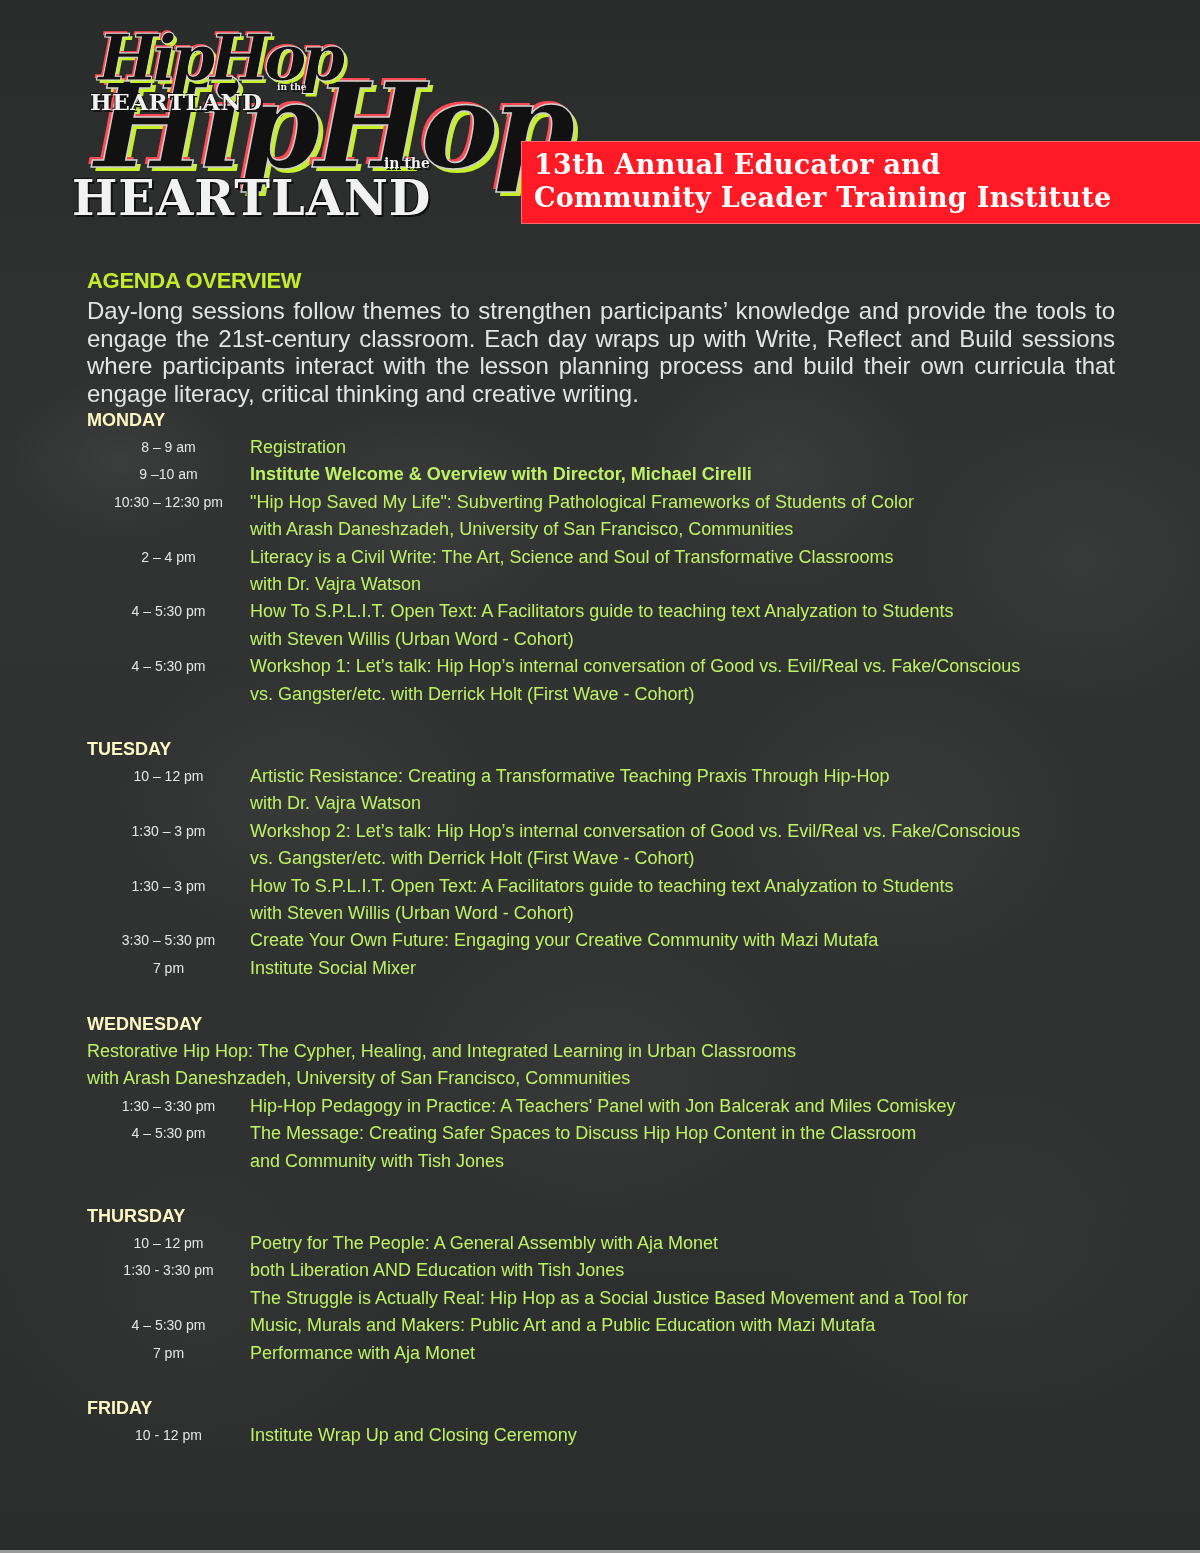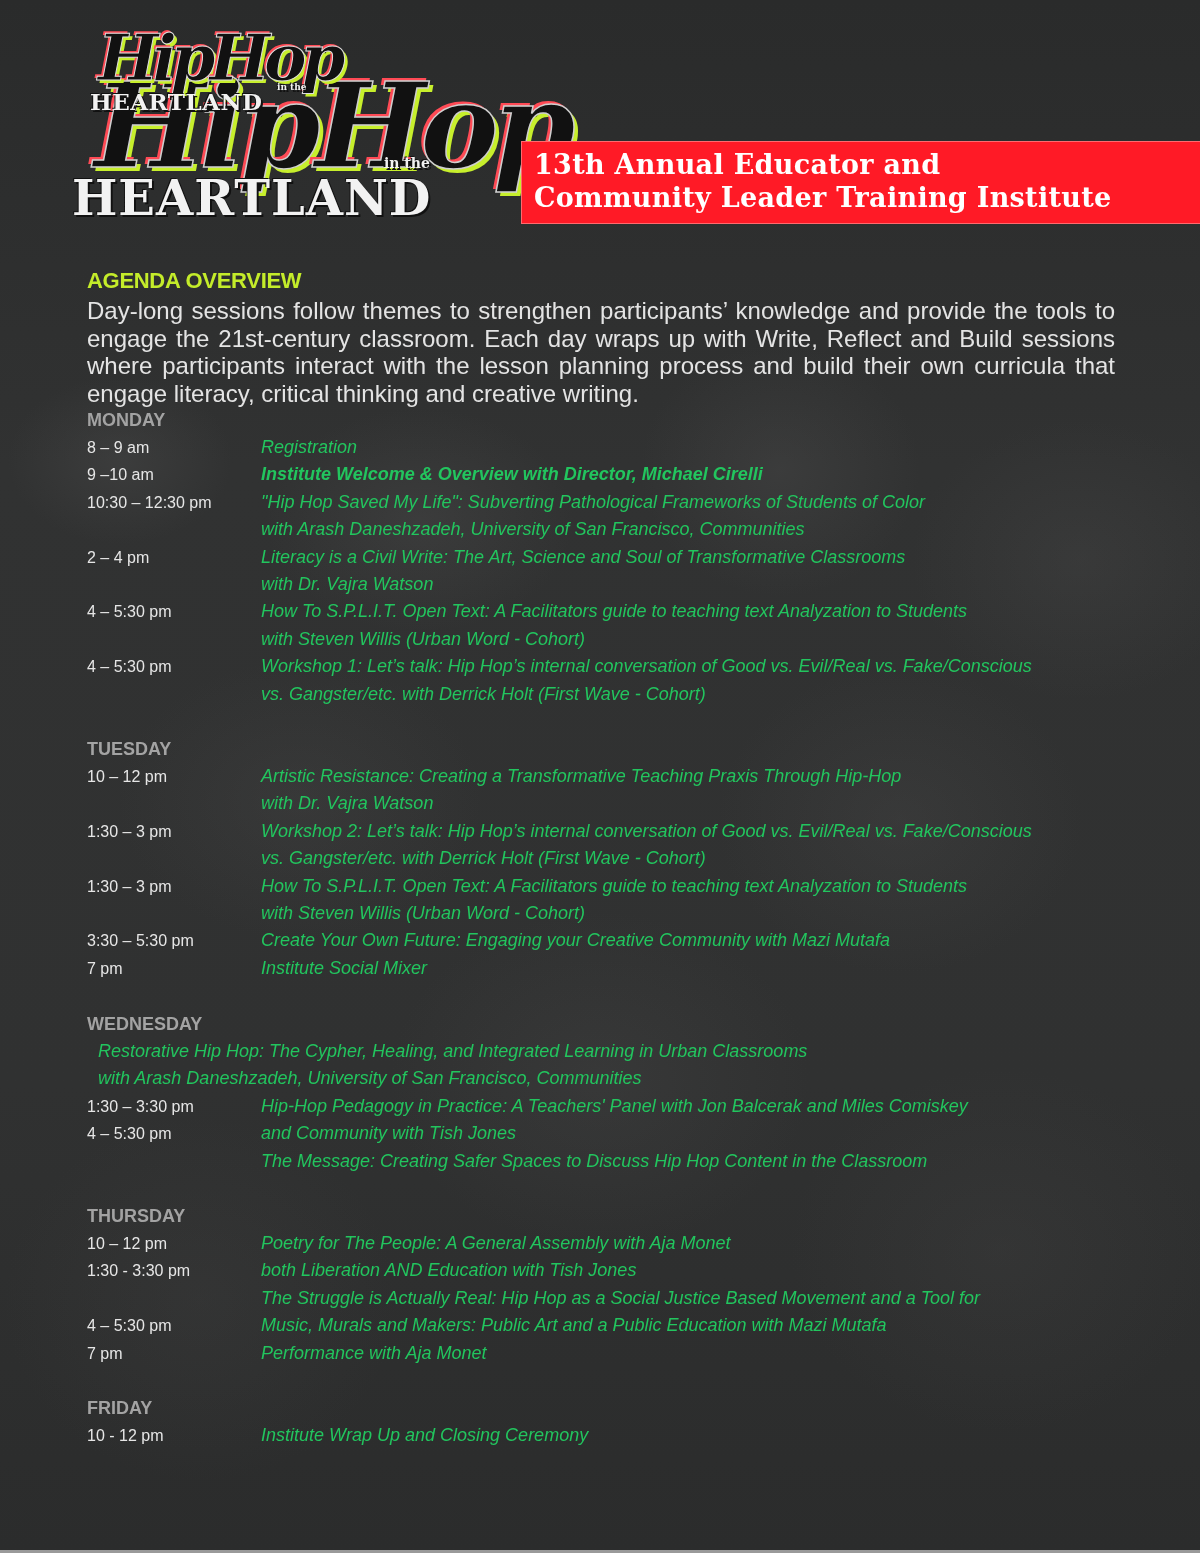--- a/index.html
+++ b/index.html
@@ -86,32 +86,32 @@
       position: absolute; left: 87px; top: 297px; width: 1028px;
       font-size: 24px; line-height: 27.5px; color: #e4e4e4;
       text-align: justify; text-align-last: left;
     }
 
     
     .day {
       position: absolute; left: 87px; width: 1050px;
     }
     .day-title {
-      color: #a3a3a3; font-size: 18px; font-weight: bold;
+      color: #fef9c3; font-size: 18px; font-weight: bold;
       height: 28px; line-height: 28px;
     }
     .row { display: flex; }
     .time {
-      width: 163px; flex: none; font-size: 16px; line-height: 27.4px; color: #e6e6e6;
+      width: 163px; flex: none; font-size: 14px; line-height: 27.4px; color: #e6e6e6;
       white-space: nowrap;
+      text-align: center;
     }
     .desc {
-      font-size: 18px; line-height: 27.4px; font-style: italic; color: #22c55e;
+      font-size: 18px; line-height: 27.4px; color: #bef264;
       white-space: nowrap;
-      margin-left: 11px;
     }
     .desc.bold { font-weight: bold; }
     .desc .l { display: block; }
   </style>
 </head>
 <body>
 
 <div class="bg-texture"></div>
 <div class="bottom-strip"></div>
 
@@ -224,22 +224,22 @@
         </div>
         <div class="row">
           <div class="time">1:30 – 3:30 pm</div>
           <div class="desc">
             <span class="l">Hip-Hop Pedagogy in Practice: A Teachers' Panel with Jon Balcerak and Miles Comiskey</span>
           </div>
         </div>
         <div class="row">
           <div class="time">4 – 5:30 pm</div>
           <div class="desc">
+            <span class="l">The Message: Creating Safer Spaces to Discuss Hip Hop Content in the Classroom</span>
             <span class="l">and Community with Tish Jones</span>
-            <span class="l">The Message: Creating Safer Spaces to Discuss Hip Hop Content in the Classroom</span>
           </div>
         </div>
       </div>
       <div class="day" style="top: 1202px;">
         <div class="day-title">THURSDAY</div>
         <div class="row">
           <div class="time">10 – 12 pm</div>
           <div class="desc">
             <span class="l">Poetry for The People: A General Assembly with Aja Monet</span>
           </div>

